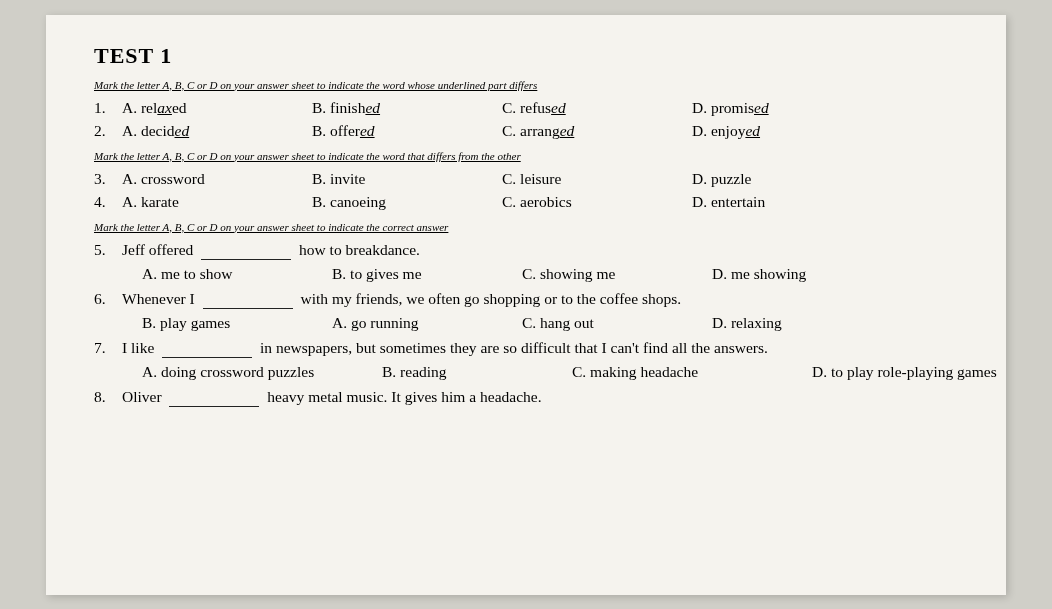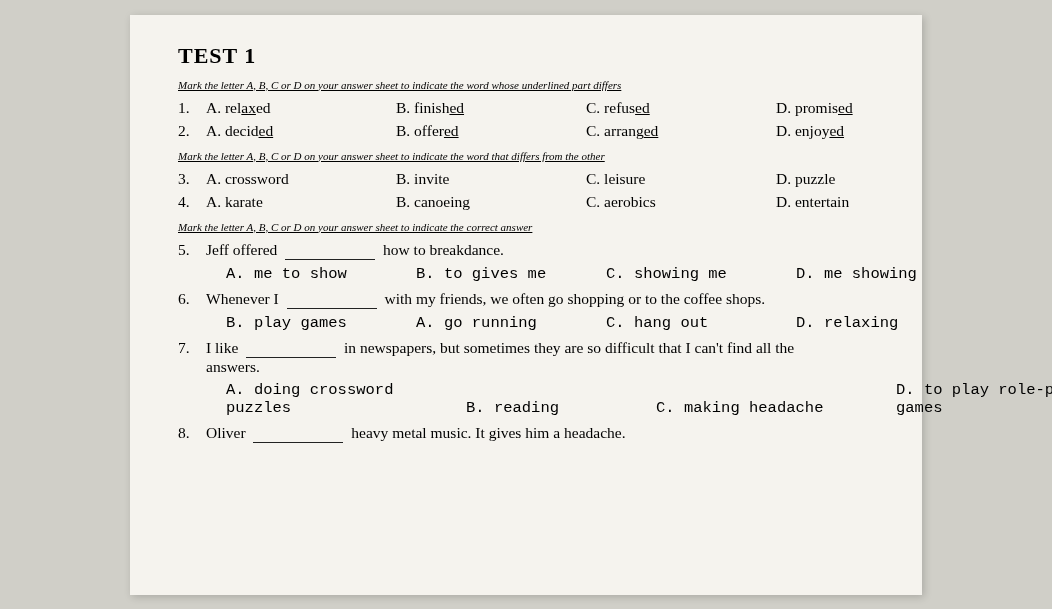--- a/index.html
+++ b/index.html
@@ -6,21 +6,21 @@
     body {
       background: #d0cfc8;
       display: flex;
       justify-content: center;
       align-items: center;
       min-height: 100vh;
       font-family: 'Times New Roman', Times, serif;
     }
     .paper {
       background: #f5f3ee;
-      width: 792px;
+      width: 960px;
       min-height: 580px;
       padding: 28px 73px 28px 48px;
       box-shadow: 2px 2px 8px rgba(0,0,0,0.18);
       position: relative;
     }
     .title {
       font-size: 22px;
       font-weight: bold;
       margin-bottom: 10px;
       letter-spacing: 1px;
@@ -41,32 +41,32 @@
     .q-num {
       min-width: 28px;
       font-size: 15.5px;
     }
     .options-row {
       display: flex;
       align-items: flex-end;
       margin-bottom: 7px;
       padding-left: 48px;
       font-size: 15.5px;
-      font-family: Liberation Mono, monospace;
     }
     .option {
       min-width: 180px;
       font-size: 15.5px;
       margin-right: 10px;
     }
     .option-wide {
       min-width: 230px;
     }
     .underline {
       text-decoration: underline;
+      font-style: italic;
     }
     .blank {
       display: inline-block;
       border-bottom: 1.5px solid #222;
       min-width: 90px;
       margin: 0 4px;
       vertical-align: baseline;
     }
     .section-gap {
       margin-top: 10px;

